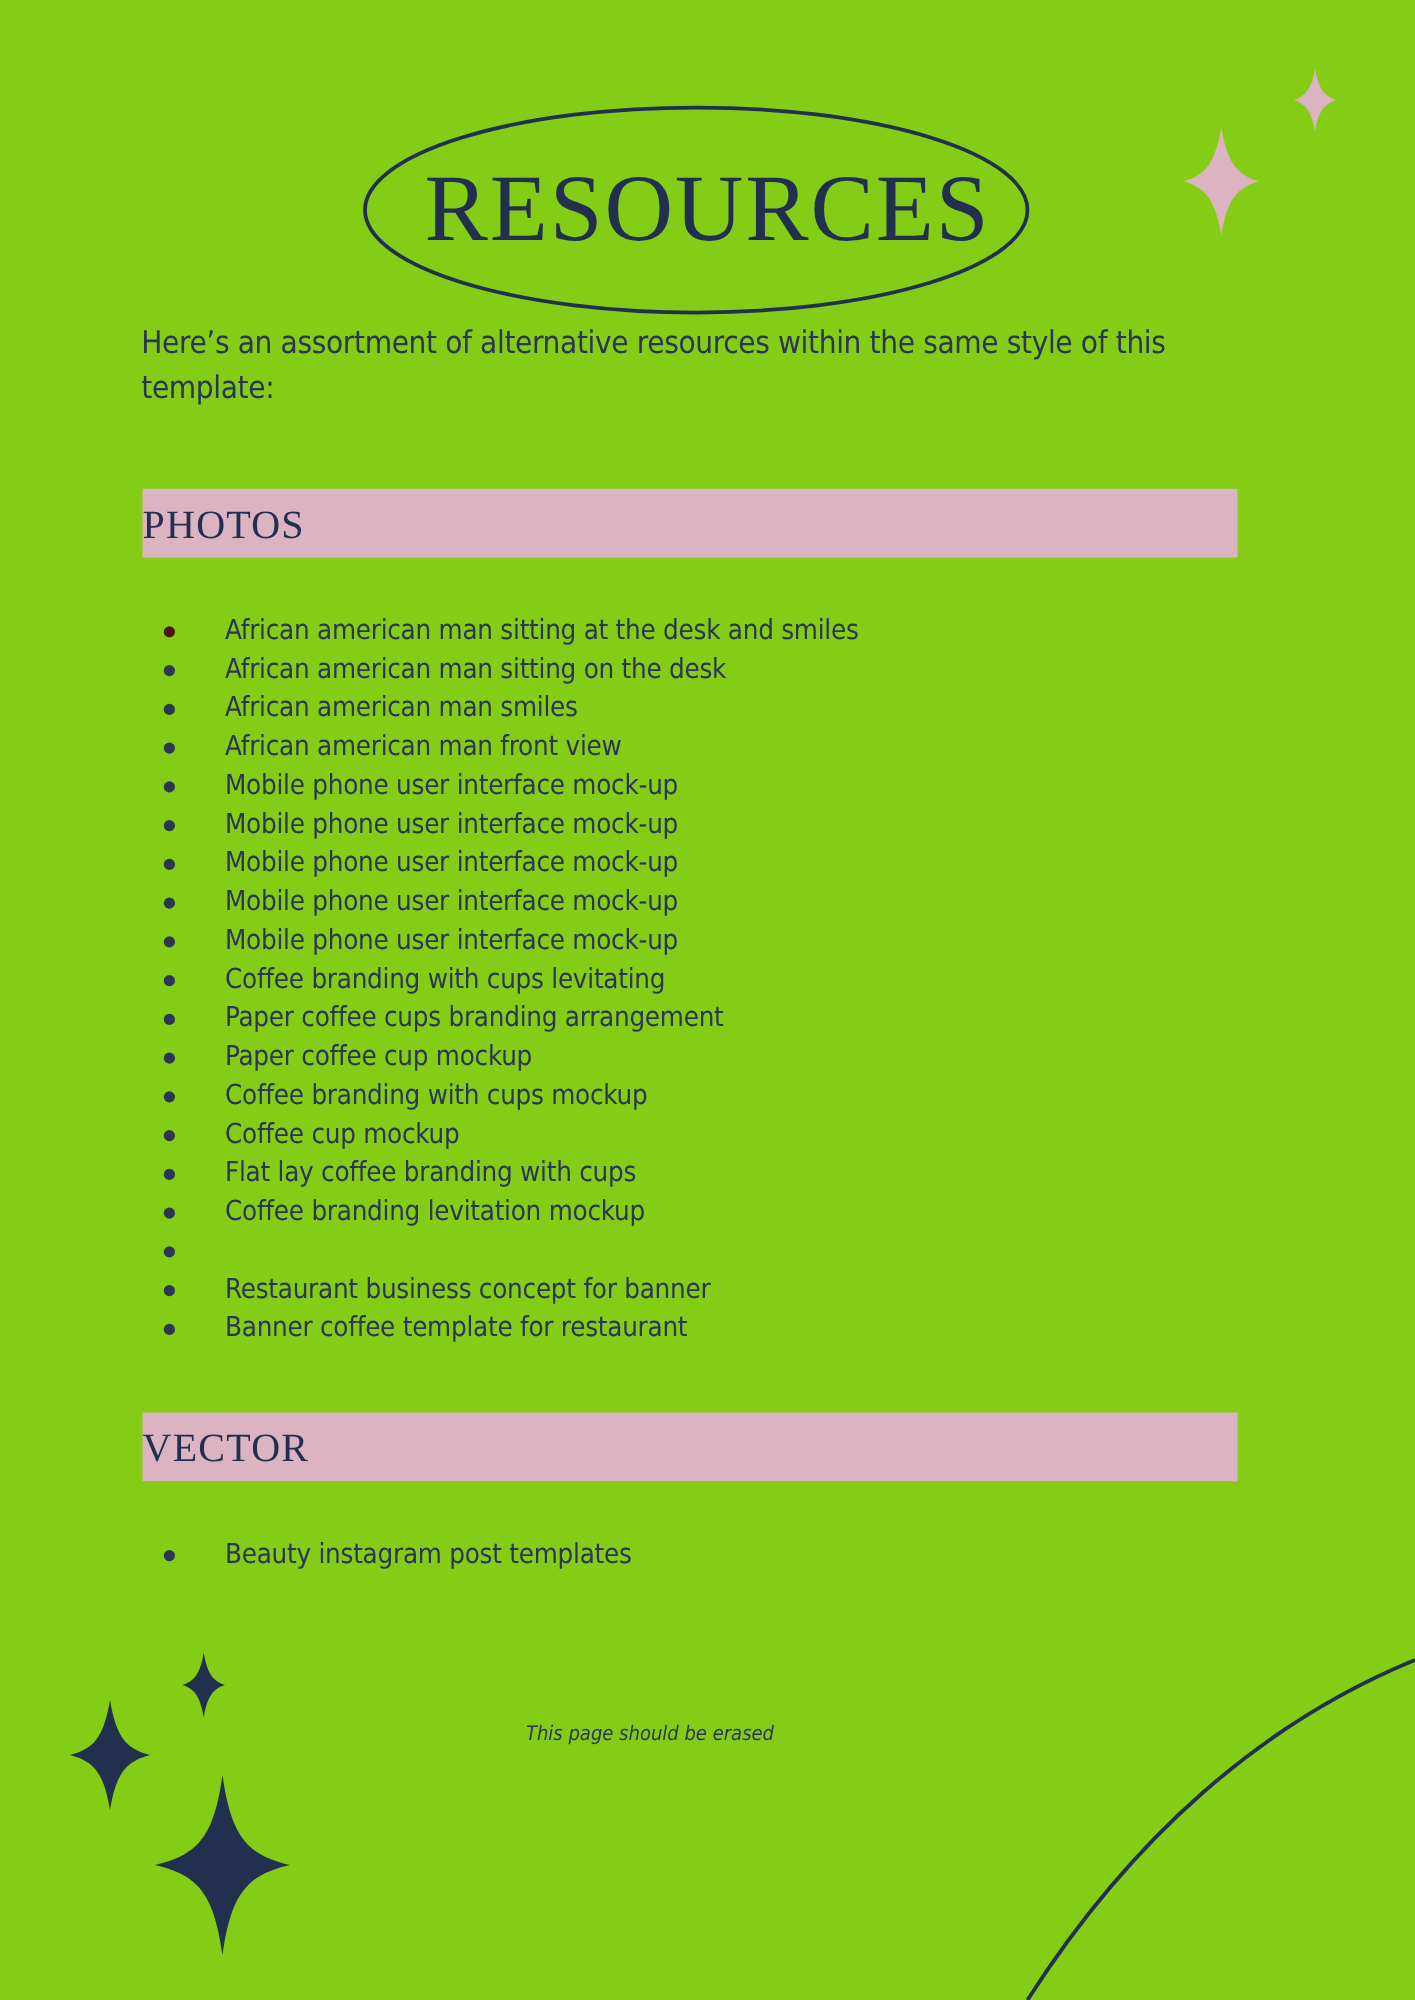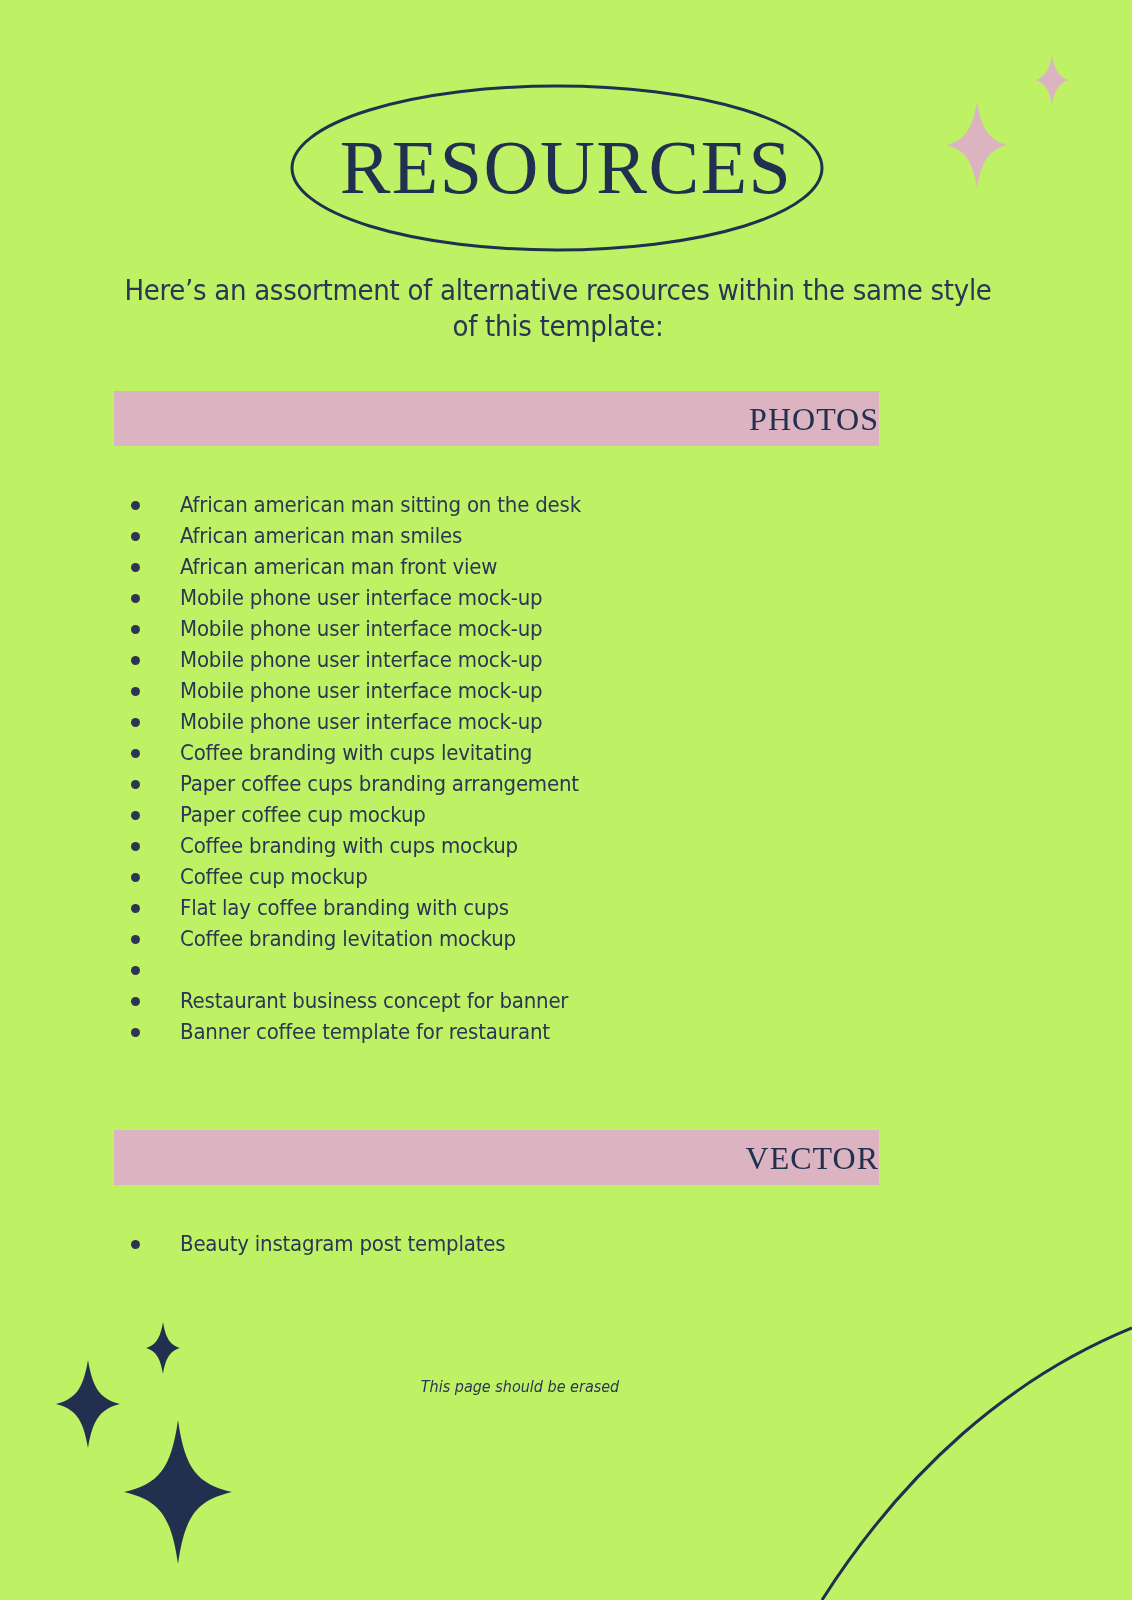--- a/index.html
+++ b/index.html
@@ -12,21 +12,21 @@
     background: #fdf7ee;
     font-family: "Liberation Sans", sans-serif;
     overflow: hidden;
     position: relative;
   }
 
   #page {
     position: relative;
     width: 1132px;
     height: 1600px;
-    background: #bef264;
+    background: #84cc16;
     overflow: hidden;
   }
 
   
   .deco-layer {
     position: absolute;
     left: 0; top: 0;
     width: 1132px;
     height: 1600px;
     pointer-events: none;
@@ -58,41 +58,40 @@
     line-height: 86px;
     letter-spacing: 1.5px;
     color: #22304f;
     font-weight: 400;
   }
 
   
   .intro {
     position: absolute;
     left: 113px;
-    top: 272px;
+    top: 256px;
     width: 890px;
     font-family: "DejaVu Sans", sans-serif;
-    font-size: 29px;
+    font-size: 25px;
     line-height: 36px;
     color: #2b3654;
     font-stretch: condensed;
     letter-spacing: -0.3px;
-    text-align: center;
   }
 
   
   .band {
     position: absolute;
     left: 114px;
-    width: 765px;
+    width: 876px;
     height: 55px;
     background: #dcb3c0;
     display: flex;
     align-items: center;
-    justify-content: flex-end;
+    justify-content: flex-start;
   }
   .band-label {
     font-family: "Liberation Serif", "DejaVu Serif", serif;
     font-size: 32px;
     line-height: 34px;
     letter-spacing: 1px;
     color: #22304f;
     font-weight: 400;
   }
   #band-photos { top: 391px; }
@@ -177,20 +176,21 @@
     <div class="title-text">RESOURCES</div>
   </div>
 
   <div class="intro">Here’s an assortment of alternative resources within the same style of this template:</div>
 
   <div class="band" id="band-photos">
     <span class="band-label">PHOTOS</span>
   </div>
 
   <ul class="res-list" id="list-photos">
+      <li class="res-item first-bullet"><span class="bullet"></span><span>African american man sitting at the desk and smiles</span></li>
       <li class="res-item"><span class="bullet"></span><span>African american man sitting on the desk</span></li>
       <li class="res-item"><span class="bullet"></span><span>African american man smiles</span></li>
       <li class="res-item"><span class="bullet"></span><span>African american man front view</span></li>
       <li class="res-item"><span class="bullet"></span><span>Mobile phone user interface mock-up</span></li>
       <li class="res-item"><span class="bullet"></span><span>Mobile phone user interface mock-up</span></li>
       <li class="res-item"><span class="bullet"></span><span>Mobile phone user interface mock-up</span></li>
       <li class="res-item"><span class="bullet"></span><span>Mobile phone user interface mock-up</span></li>
       <li class="res-item"><span class="bullet"></span><span>Mobile phone user interface mock-up</span></li>
       <li class="res-item"><span class="bullet"></span><span>Coffee branding with cups levitating</span></li>
       <li class="res-item"><span class="bullet"></span><span>Paper coffee cups branding arrangement</span></li>

